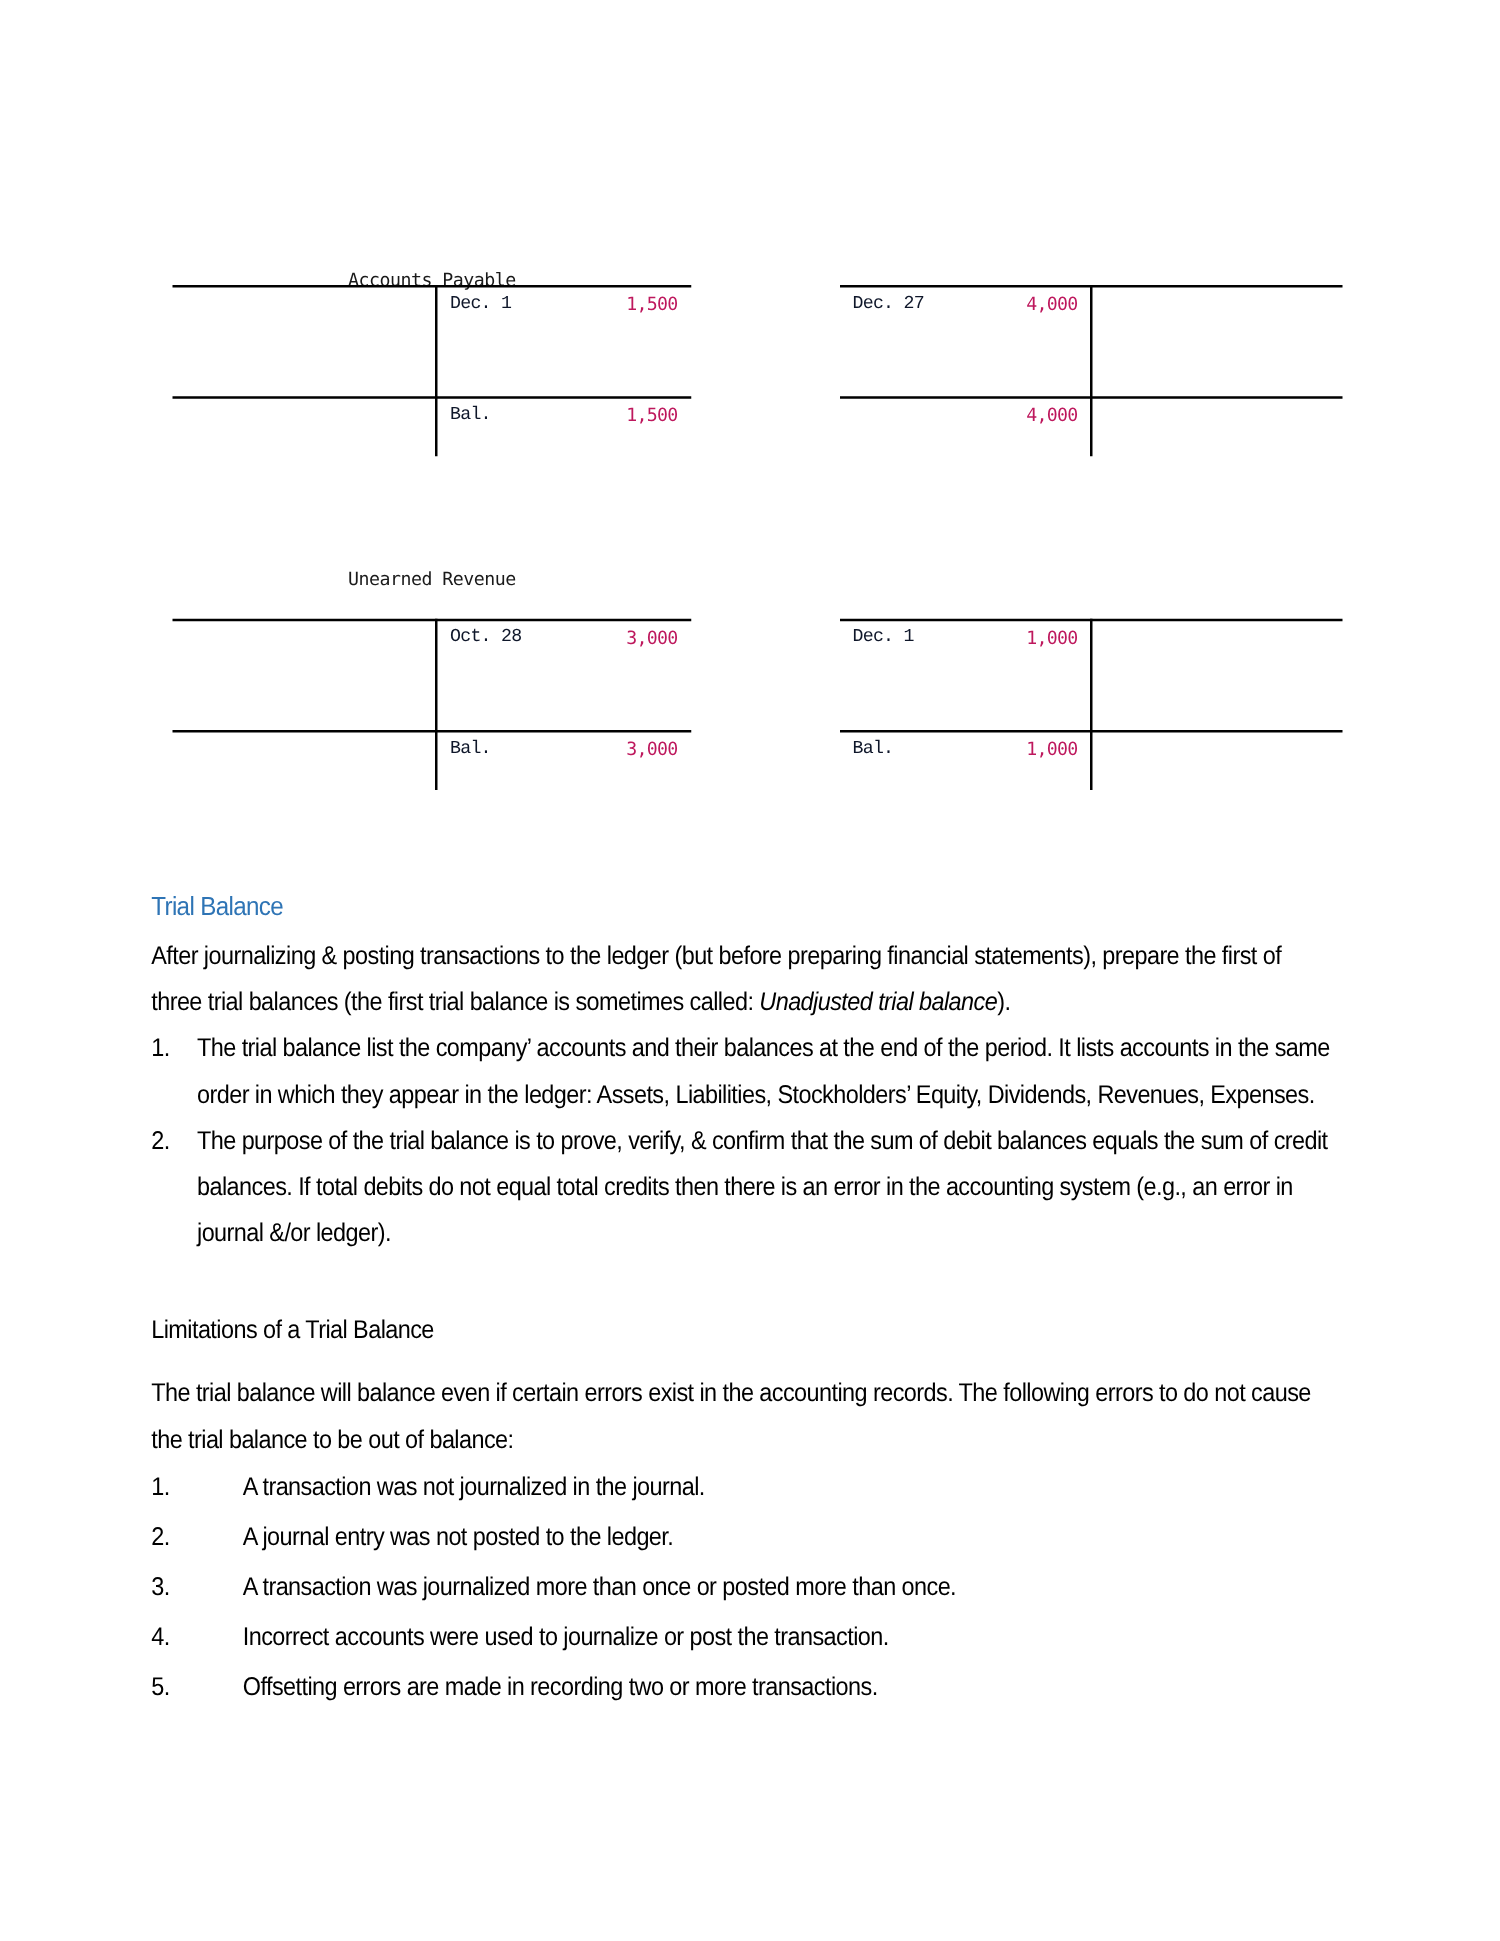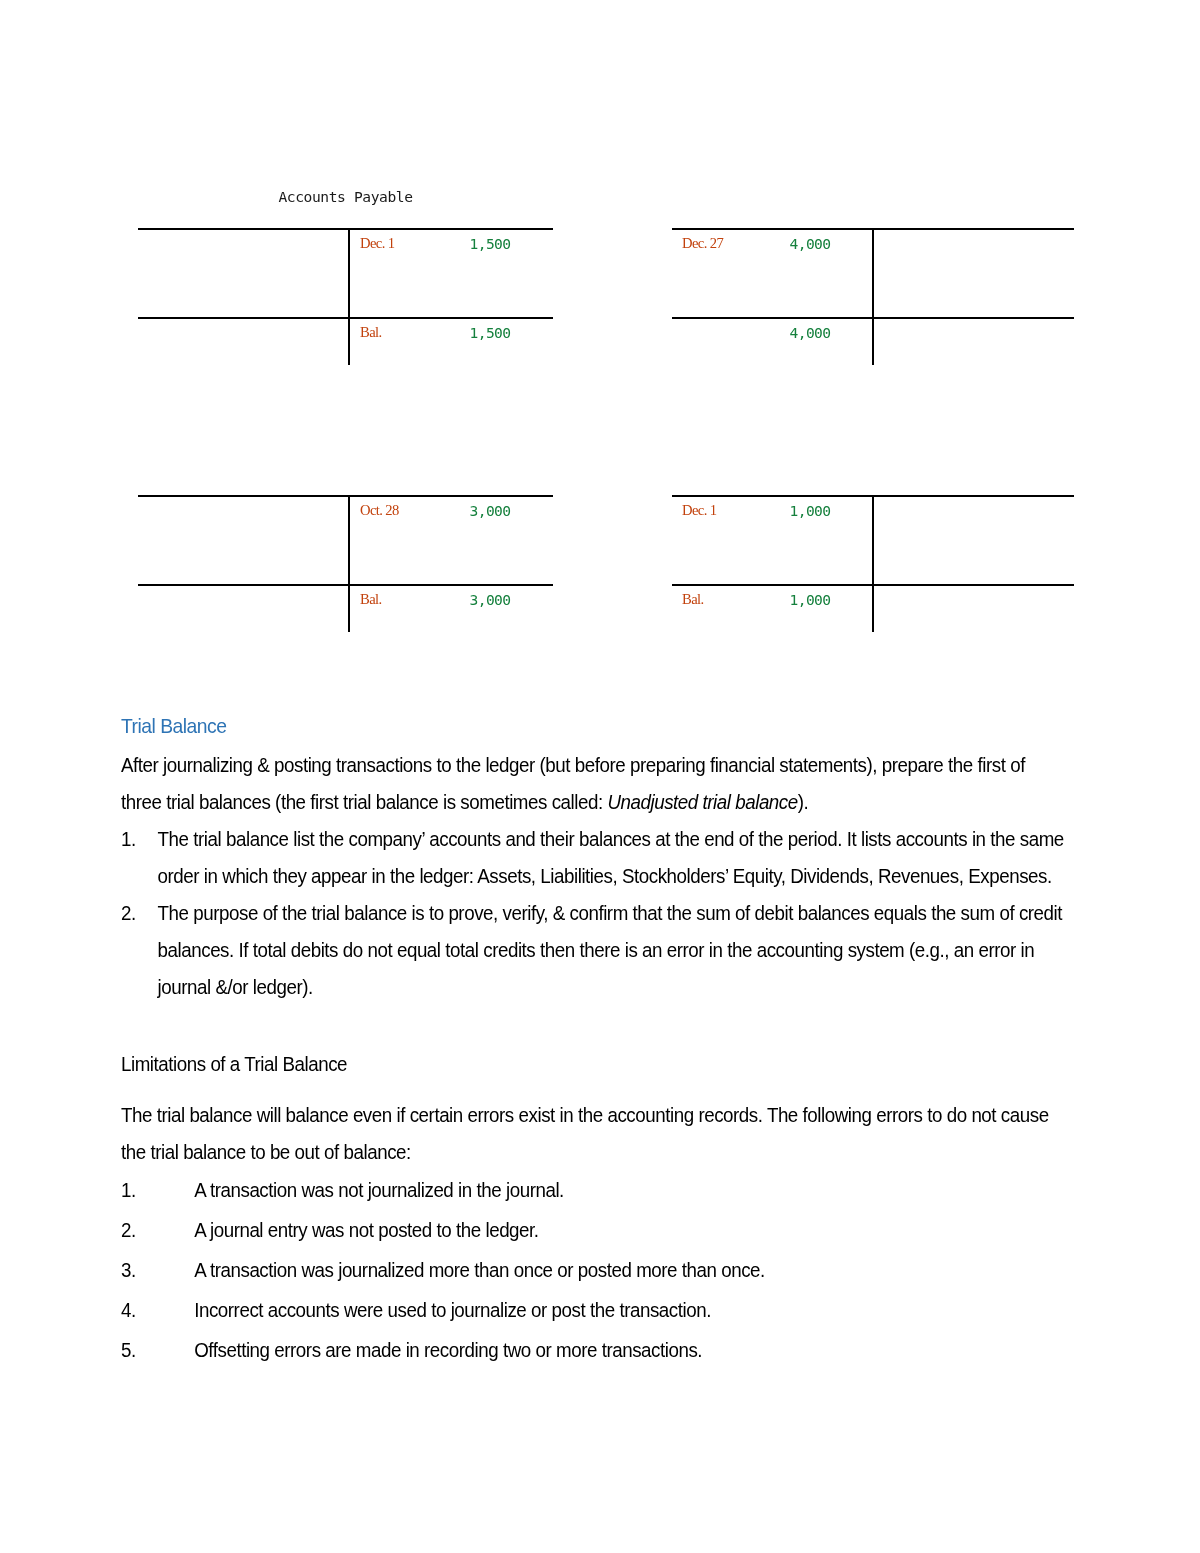--- a/index.html
+++ b/index.html
@@ -60,34 +60,34 @@
 
   .vrule {
     position: absolute;
     width: 0;
     border-left: 2.5px solid #000;
   }
 
   .cell-date {
     position: absolute;
     white-space: nowrap;
-    font-family: Liberation Serif, serif;
+    font-family: Liberation Mono, monospace;
     font-size: 14.6px;
     letter-spacing: -0.6px;
-    color: #c2410c;
+    color: #0f172a;
   }
 
   .cell-amt {
     position: absolute;
     white-space: nowrap;
-    text-align: center;
+    text-align: right;
     font-family: "DejaVu Sans Mono", monospace;
     font-size: 14.6px;
     letter-spacing: -0.6px;
-    color: #15803d;
+    color: #be185d;
   }
 
   
   .body-text {
     position: absolute;
     left: 121px;
     top: 712px;
     width: 950px;
   }
 
@@ -182,21 +182,21 @@
   }
 </style>
 </head>
 <body>
 
 <div class="page">
 
   <div class="taccounts">
 
     <div class="tacct" style="left:138px; top:185px; width:415px; height:190px;">
-      <div class="tacct-title" style="left:0px; width:415px;">Accounts Payable</div>
+      <div class="tacct-title" style="left:0px; width:415px;margin-top:28px;">Accounts Payable</div>
       <div class="rule" style="left:0px; top:43px; width:415px;"></div>
       <div class="vrule" style="left:210px; top:43px; height:137px;"></div>
       <div class="rule" style="left:0px; top:132px; width:415px;"></div>
 
       <div class="cell-date" style="left:222px; top:50px;">Dec. 1</div>
       <div class="cell-amt" style="left:300px; top:50px; width:104px;">1,500</div>
 
       <div class="cell-date" style="left:222px; top:139px;">Bal.</div>
       <div class="cell-amt" style="left:300px; top:139px; width:104px;">1,500</div>
     </div>
@@ -207,20 +207,21 @@
       <div class="rule" style="left:0px; top:132px; width:402px;"></div>
 
       <div class="cell-date" style="left:10px; top:50px;">Dec. 27</div>
       <div class="cell-amt" style="left:86px; top:50px; width:104px;">4,000</div>
 
       <div class="cell-date" style="left:10px; top:139px;"></div>
       <div class="cell-amt" style="left:86px; top:139px; width:104px;">4,000</div>
     </div>
 
     <div class="tacct" style="left:138px; top:452px; width:415px; height:190px;">
+      <div class="tacct-title" style="left:0px; width:415px;">Unearned Revenue</div>
       <div class="rule" style="left:0px; top:43px; width:415px;"></div>
       <div class="vrule" style="left:210px; top:43px; height:137px;"></div>
       <div class="rule" style="left:0px; top:132px; width:415px;"></div>
 
       <div class="cell-date" style="left:222px; top:50px;">Oct. 28</div>
       <div class="cell-amt" style="left:300px; top:50px; width:104px;">3,000</div>
 
       <div class="cell-date" style="left:222px; top:139px;">Bal.</div>
       <div class="cell-amt" style="left:300px; top:139px; width:104px;">3,000</div>
     </div>

